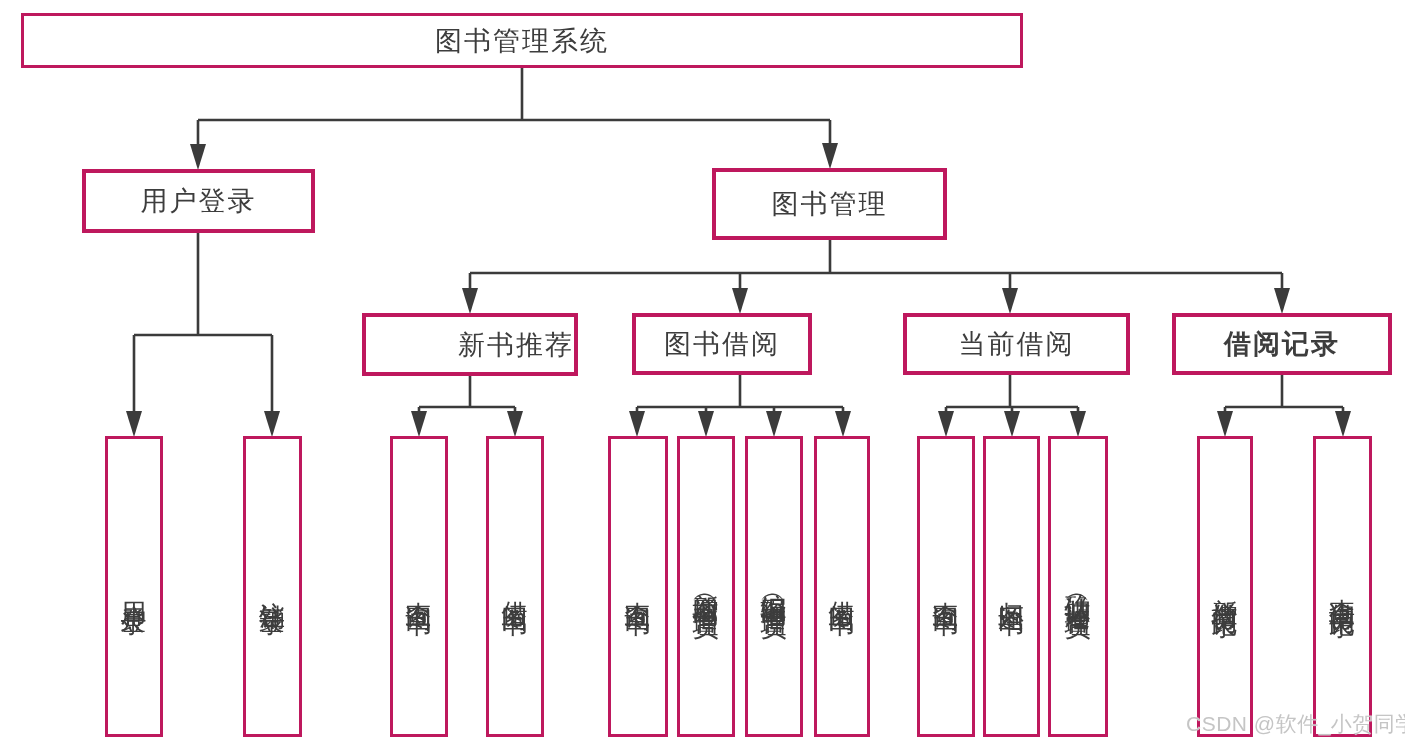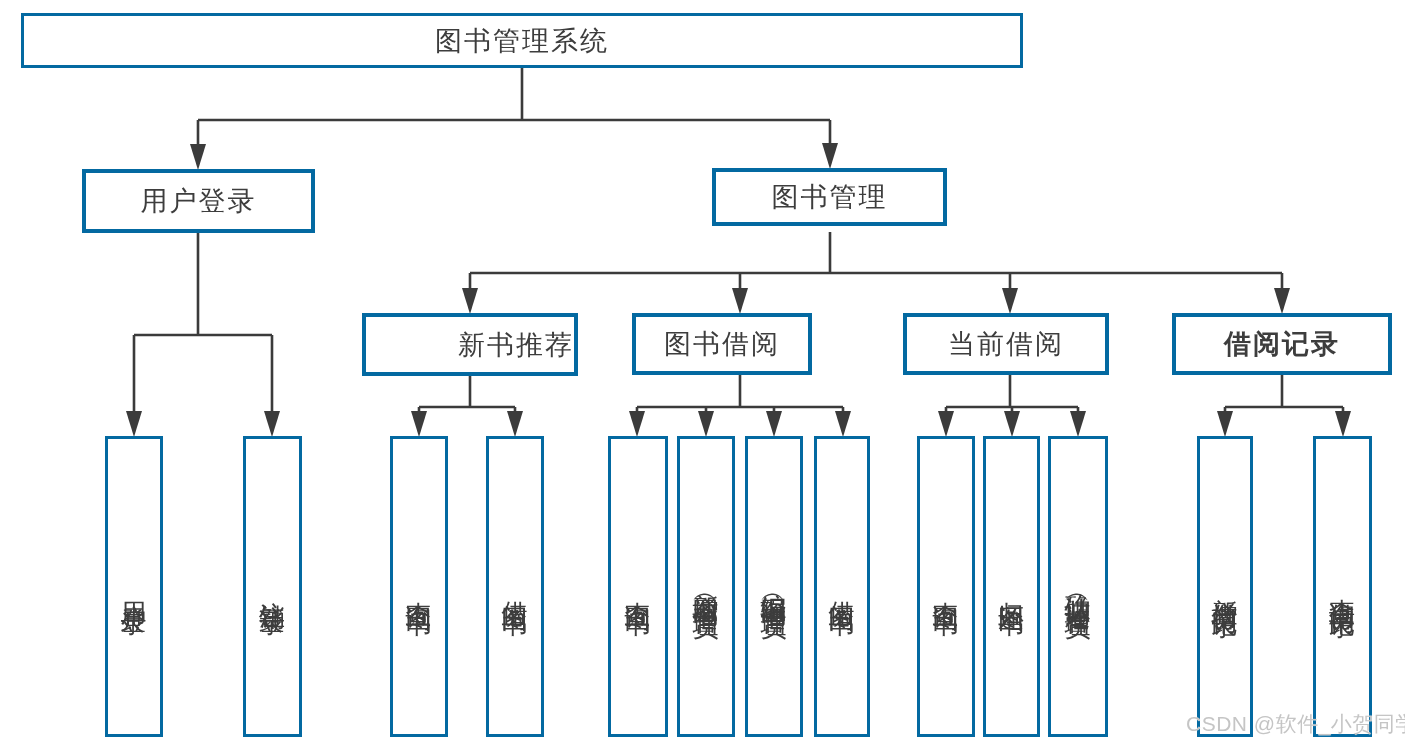--- a/index.html
+++ b/index.html
@@ -8,21 +8,21 @@
     width:1405px;height:747px;
     background:#ffffff;
     font-family:"Liberation Sans", sans-serif;
     overflow:hidden;
   }
   .lines{position:absolute;left:0;top:0;z-index:1;}
   .box{
     position:absolute;
     box-sizing:border-box;
     background:#ffffff;
-    border:3px solid #0369a1;
+    border:3px solid #be185d;
     display:flex;align-items:center;justify-content:center;
     color:#3d3d3d;
     z-index:2;
   }
   .hbox{font-size:27px;letter-spacing:2px;}
   .hbox.heavy{border-width:4px;}
   .leaf span{
     writing-mode:vertical-lr;
     text-orientation:mixed;
     font-size:26px;
@@ -78,31 +78,31 @@
     </g>
   </svg>
 
   <div class="box hbox" style="left:21px;top:13px;width:1002px;height:55px;">
     <span>图书管理系统</span>
   </div>
 
   <div class="box hbox heavy" style="left:82px;top:169px;width:233px;height:64px;">
     <span>用户登录</span>
   </div>
-  <div class="box hbox heavy" style="left:712px;top:168px;width:235px;height:58px;">
+  <div class="box hbox heavy" style="left:712px;top:168px;width:235px;height:72px;">
     <span>图书管理</span>
   </div>
 
   <div class="box hbox heavy" style="left:362px;top:313px;width:216px;height:63px;justify-content:flex-end;">
     <span>新书推荐</span>
   </div>
   <div class="box hbox heavy" style="left:632px;top:313px;width:180px;height:62px;">
     <span>图书借阅</span>
   </div>
-  <div class="box hbox heavy" style="left:903px;top:313px;width:206px;height:62px;align-items:center;">
+  <div class="box hbox heavy" style="left:903px;top:313px;width:227px;height:62px;align-items:center;">
     <span>当前借阅</span>
   </div>
   <div class="box hbox heavy" style="left:1172px;top:313px;width:220px;height:62px;font-weight:bold;">
     <span>借阅记录</span>
   </div>
 
   <div class="box leaf" style="left:105px;top:436px;width:58px;height:301px;">
     <span>用户登录</span>
   </div>
   <div class="box leaf" style="left:243px;top:436px;width:59px;height:301px;">

